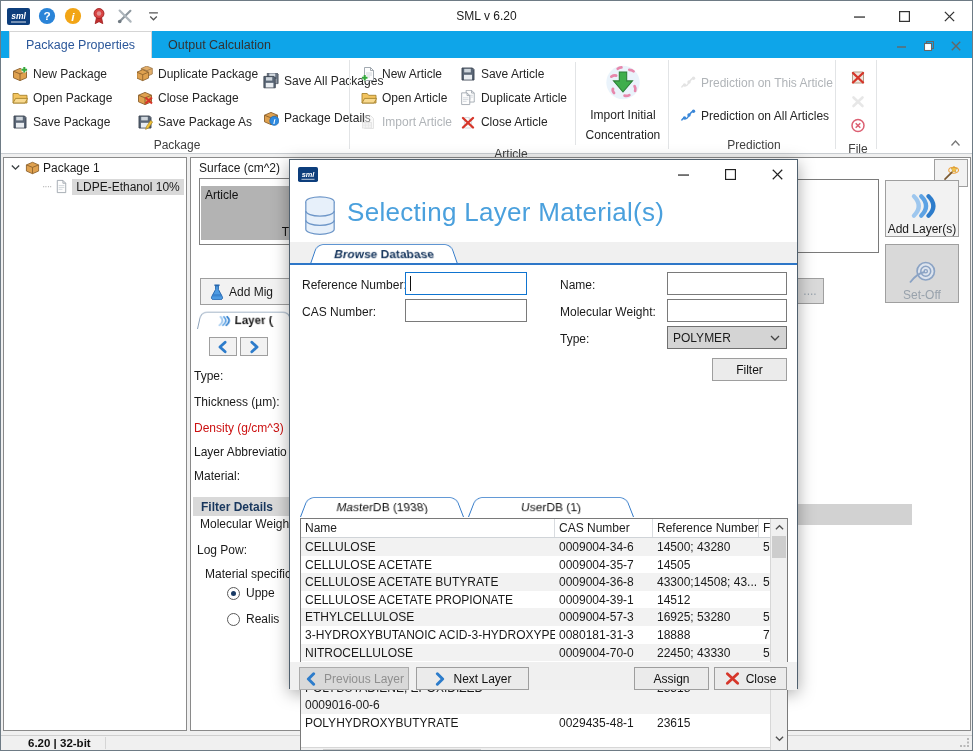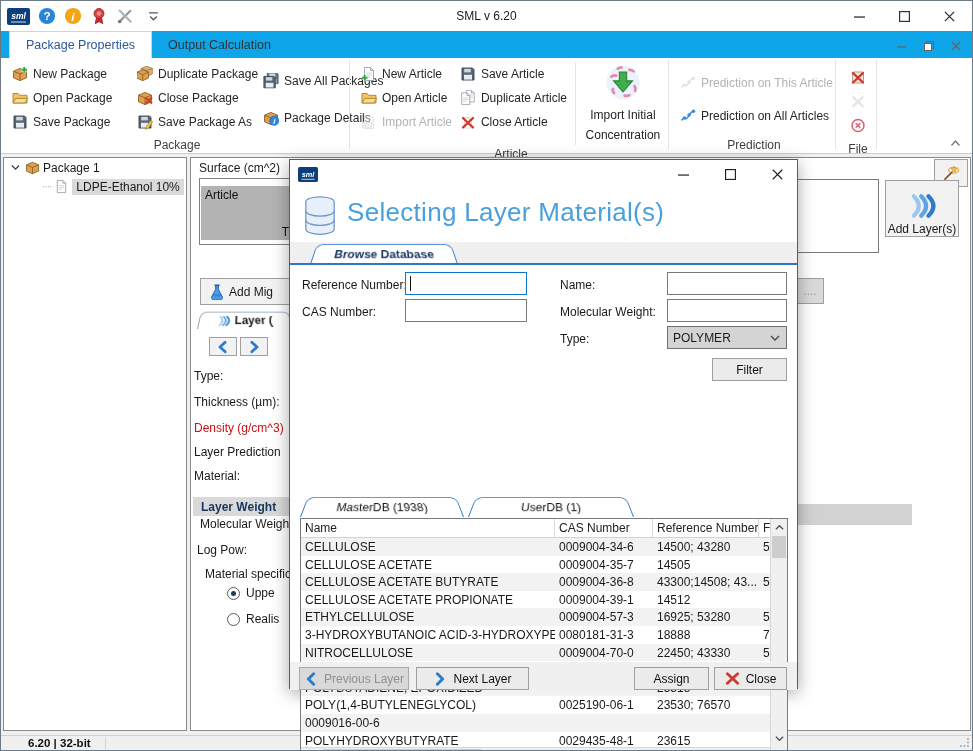--- a/index.html
+++ b/index.html
@@ -566,23 +566,23 @@
     <span class="icon chevicon">
         <svg viewBox="0 0 16 16">
           <path d="M5.5 2.5l6 5.5-6 5.5" fill="none" stroke="#2d7ccb" stroke-width="3.2" stroke-linecap="round" stroke-linejoin="round"></path>
         </svg>
       </span>
   </div>
 
   <div class="abs lbl" style="left:193px;top:368px;width:97px">Type:</div>
   <div class="abs lbl" style="left:193px;top:394px;width:97px">Thickness (µm):</div>
   <div class="abs lbl red" style="left:193px;top:420px;width:97px">Density (g/cm^3)</div>
-  <div class="abs lbl" style="left:193px;top:444px;width:97px">Layer Prediction</div>
+  <div class="abs lbl" style="left:193px;top:444px;width:97px">Layer Abbreviatio</div>
   <div class="abs lbl" style="left:193px;top:468px;width:97px">Material:</div>
-  <div class="abs layer-details-hdr" style="left:192px;top:496px;width:100px;height:19px">Layer Weight</div>
+  <div class="abs layer-details-hdr" style="left:192px;top:496px;width:100px;height:19px">Filter Details</div>
   <div class="abs lbl" style="left:199px;top:516px;width:91px">Molecular Weigh</div>
   <div class="abs lbl" style="left:196px;top:542px;width:94px">Log Pow:</div>
   <div class="abs lbl" style="left:204px;top:566px;width:86px">Material specific</div>
   <div class="abs rrow" style="left:226px;top:585px;width:64px;overflow:hidden">
     <span class="radio sel"></span>
     <span class="lbl">Uppe</span>
   </div>
   <div class="abs rrow" style="left:226px;top:611px;width:64px;overflow:hidden">
     <span class="radio"></span>
     <span class="lbl">Realis</span>
@@ -602,20 +602,31 @@
     <span class="icon">
         <svg viewBox="0 0 18 16">
           <g fill="none" stroke-linecap="round">
             <path d="M4 2c4 4 4 8 0 12" stroke="#9ec7ee" stroke-width="2.6"></path>
             <path d="M8.5 2c4 4 4 8 0 12" stroke="#5ea3e4" stroke-width="2.6"></path>
             <path d="M13 2c4 4 4 8 0 12" stroke="#2d7ccb" stroke-width="2.6"></path>
           </g>
         </svg>
       </span>
     <span>Add Layer(s)</span>
+  </div>
+  <div class="abs gbtn bigbtn disabledb" style="left:884px;top:243px;width:74px;height:59px">
+    <span class="icon">
+        <svg viewBox="0 0 20 17">
+          <circle cx="12.5" cy="8" r="5.8" fill="#dde4ee" stroke="#8ba3c4" stroke-width="1.1"></circle>
+          <circle cx="12.5" cy="8" r="3.3" fill="none" stroke="#8ba3c4" stroke-width="1"></circle>
+          <circle cx="12.5" cy="8" r="1.1" fill="none" stroke="#8ba3c4" stroke-width=".9"></circle>
+          <path d="M2 15.5c3-4 6-6.5 10-7" fill="none" stroke="#8ba3c4" stroke-width="1.2"></path>
+        </svg>
+      </span>
+    <span>Set-Off</span>
   </div>
   <div class="abs gbtn disabledb" style="left:795px;top:277px;width:28px;height:26px">
     <span>....</span>
   </div>
   <div class="abs" style="left:795px;top:503px;width:116px;height:21px;background:#d2d2d2"></div>
 
   <div class="dialog">
     <div class="dlg-titlebar">
       <span class="icon dlg-applogo">
         <svg viewBox="0 0 23 17">
@@ -731,26 +742,20 @@
             <div class="trow">
               <div class="tcell">POLYBUTADIENE</div>
               <div class="tcell">0009003-17-2</div>
               <div class="tcell">23515</div>
               <div class="tcell"></div>
             </div>
             <div class="trow alt">
               <div class="tcell">POLYBUTADIENE, EPOXIDIZED</div>
               <div class="tcell"></div>
               <div class="tcell">23518</div>
-              <div class="tcell"></div>
-            </div>
-            <div class="trow">
-              <div class="tcell">POLY(1,4-BUTYLENEGLYCOL)</div>
-              <div class="tcell">0025190-06-1</div>
-              <div class="tcell">23530; 76570</div>
               <div class="tcell"></div>
             </div>
             <div class="trow alt">
               <div class="tcell">0009016-00-6</div>
               <div class="tcell"></div>
               <div class="tcell"></div>
             </div>
             <div class="trow">
               <div class="tcell">POLYHYDROXYBUTYRATE</div>
               <div class="tcell">0029435-48-1</div>

